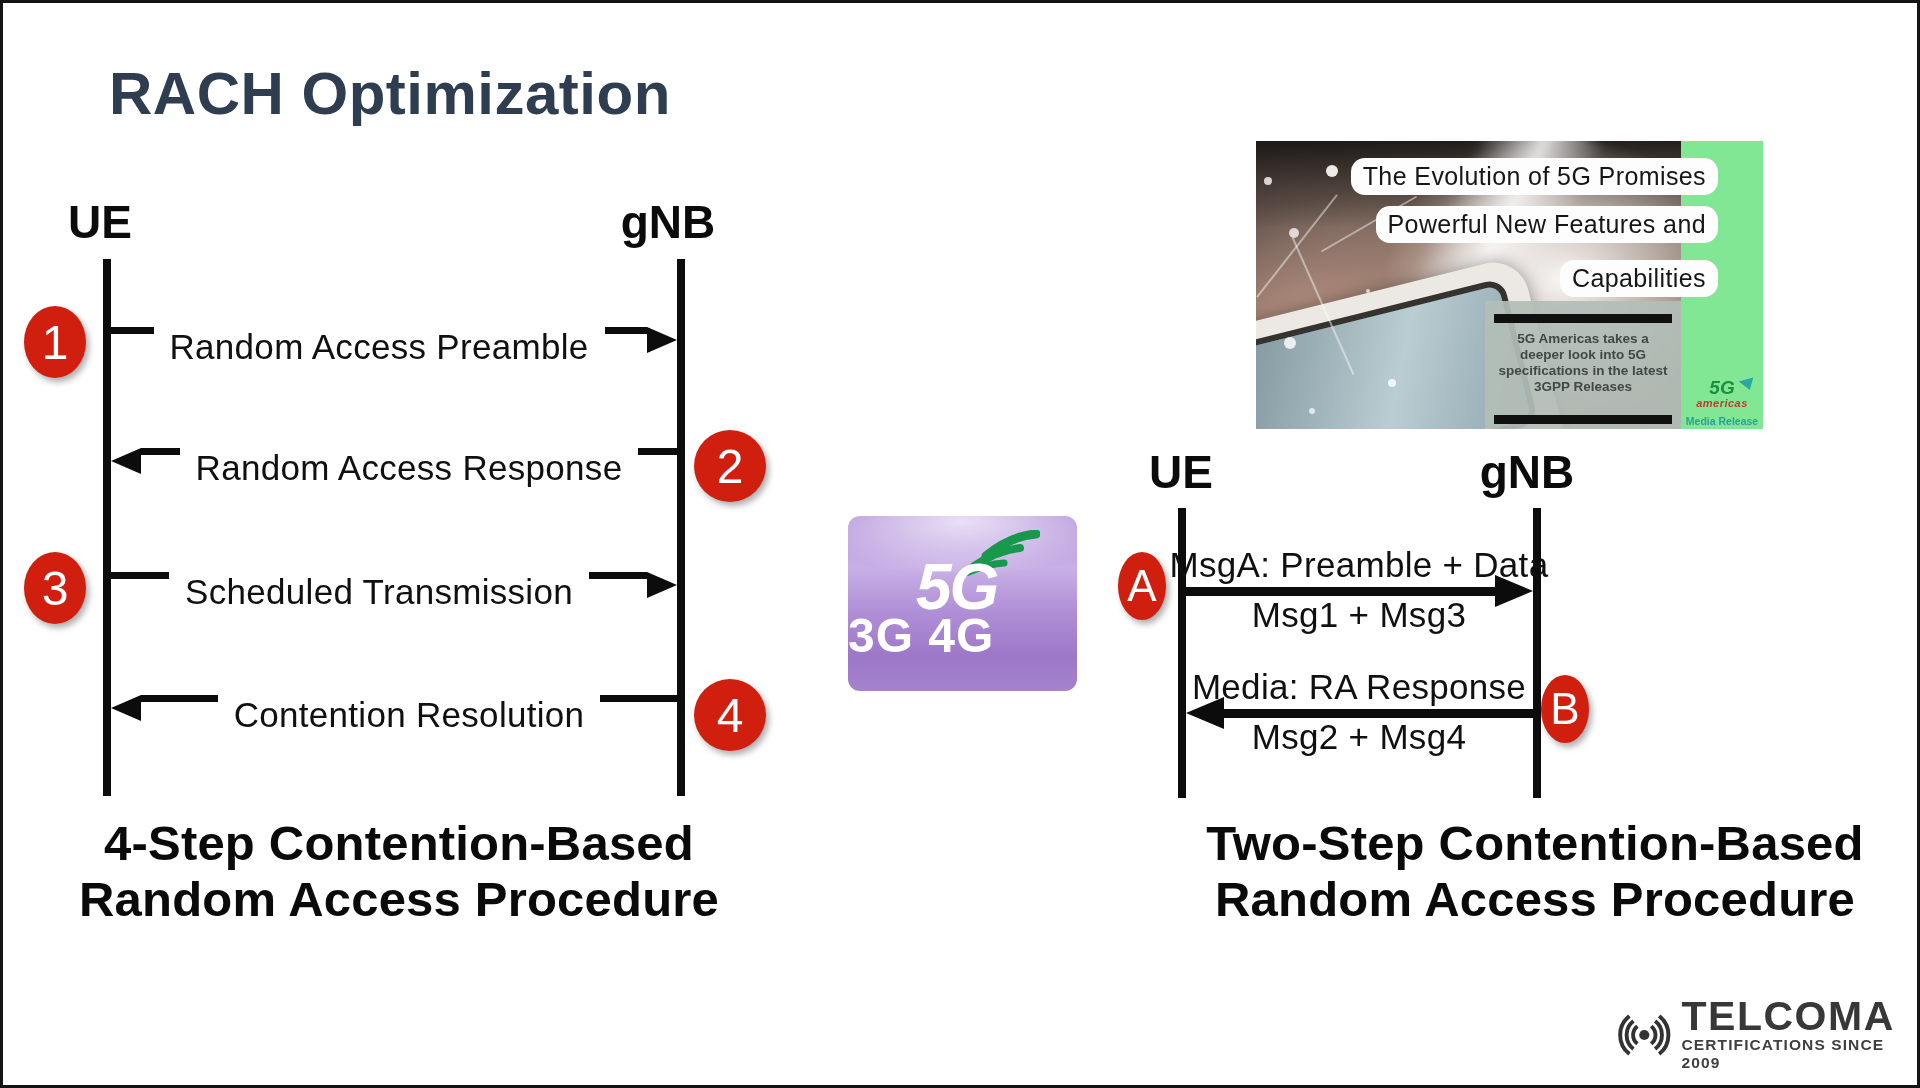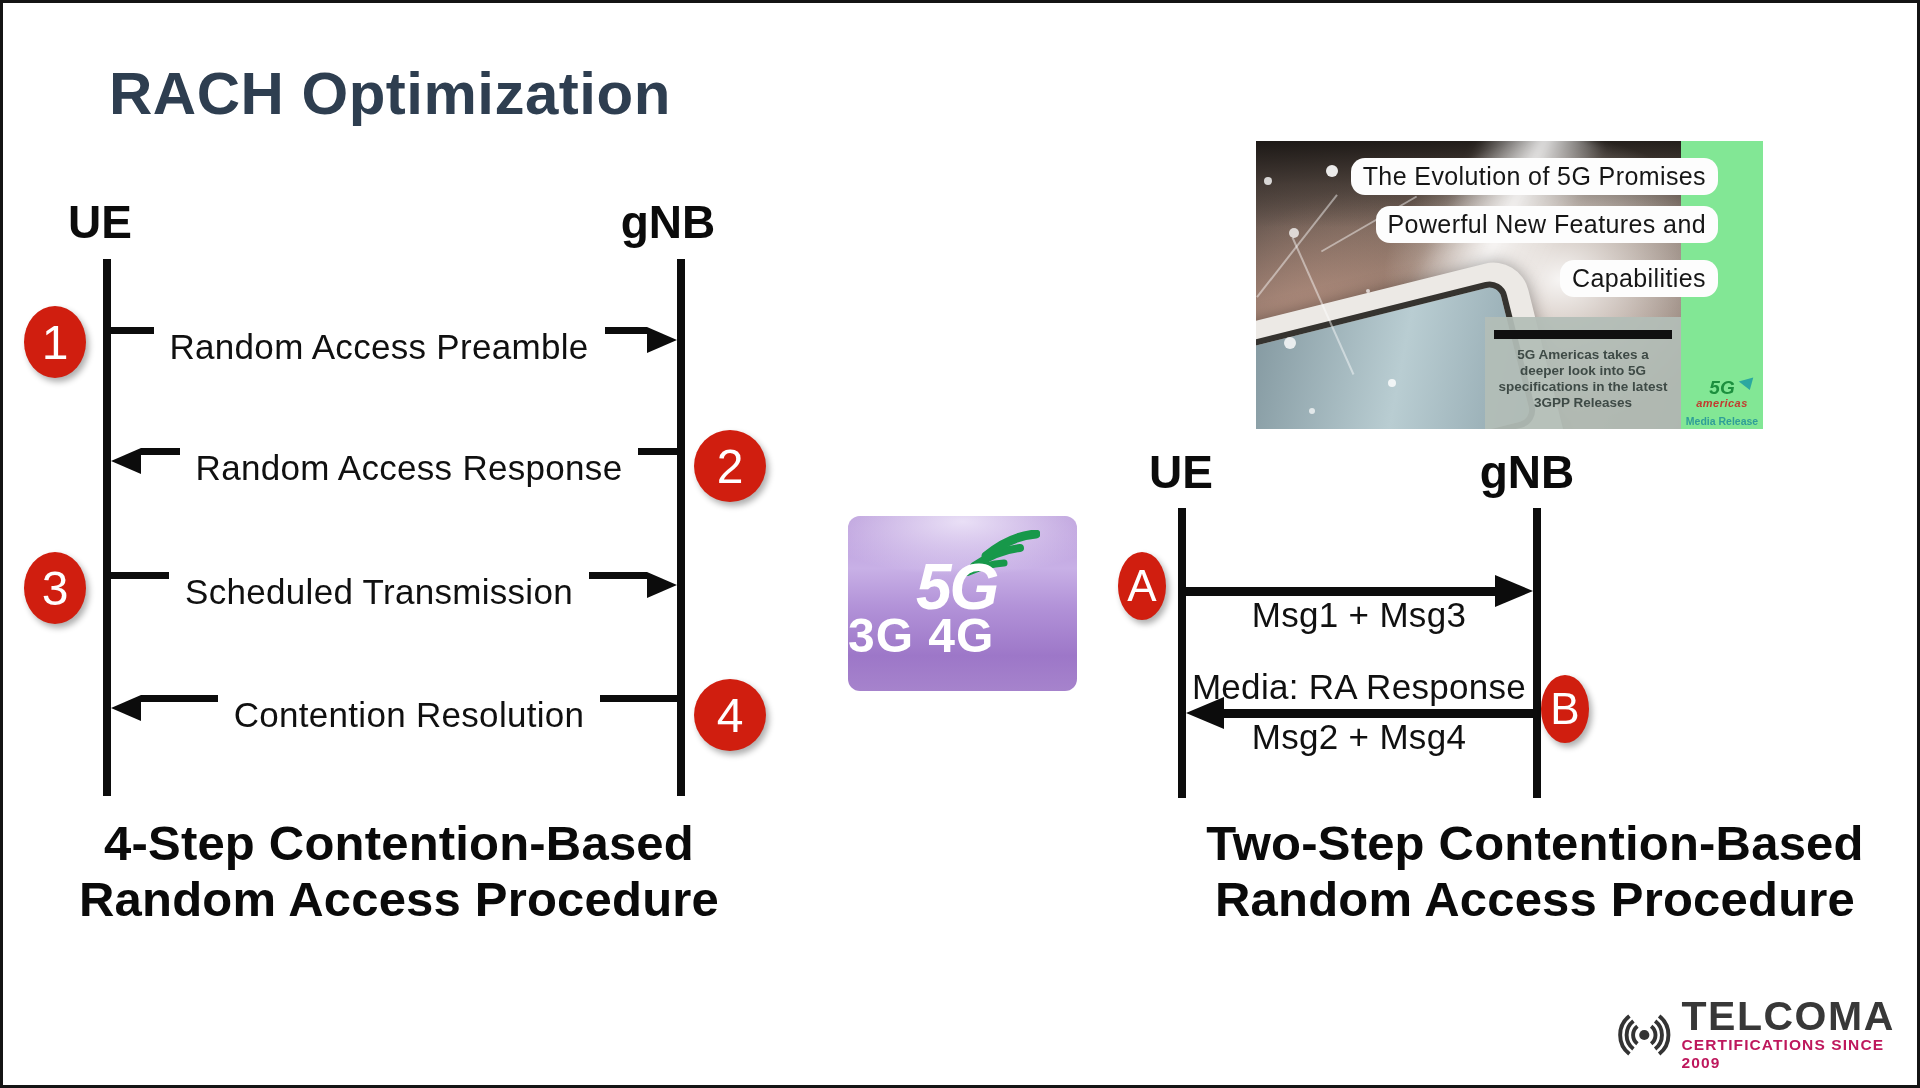--- a/index.html
+++ b/index.html
@@ -62,37 +62,37 @@
       box-shadow:-64px 10px 0 -2px rgba(255,255,255,.8), -38px 62px 0 -1px rgba(255,255,255,.75),
                  -42px 172px 0 0 rgba(255,255,255,.8), -20px 240px 0 -3px rgba(255,255,255,.7),
                  60px 212px 0 -2px rgba(255,255,255,.8), 120px 285px 0 -3px rgba(255,255,255,.6),
                  36px 120px 0 -4px rgba(255,255,255,.7); }
   .net-line { position:absolute; width:2px; background:rgba(255,255,255,.45); }
   .nl1 { left:40px; top:40px; height:130px; transform:rotate(38deg); }
   .nl2 { left:66px; top:90px; height:150px; transform:rotate(-24deg); }
   .nl3 { left:112px; top:28px; height:110px; transform:rotate(60deg); }
   .hbox { position:absolute; right:45px; height:37px; line-height:37px; background:#fdfdfd; color:#161616; font-size:25px; font-weight:400; letter-spacing:.4px; padding:0 12px; white-space:nowrap;border-radius:14px; }
   .hb1 { top:17px; } .hb2 { top:65px; } .hb3 { top:119px; }
-  .gpanel { position:absolute; left:229px; top:160px; width:196px; height:140px; background:rgba(179,189,183,.93);margin-top:16px; }
+  .gpanel { position:absolute; left:229px; top:160px; width:196px; height:140px; background:rgba(179,189,183,.93); }
   .gbar { position:absolute; left:9px; width:178px; height:9px; background:#101010; }
   .gbar-top { top:13px; } .gbar-bot { top:114px; }
   .gtext { position:absolute; left:0; top:30px; width:100%; text-align:center; font-size:13.5px; font-weight:700; color:#3e4a46; line-height:16px; }
   .gtext span { display:block; }
   .stripe { position:absolute; right:0; top:0; width:82px; height:100%; background:#82e795; }
   .stripe-logo { position:absolute; left:4px; top:236px; width:74px; text-align:center; }
   .sl-5g { font-size:19px; font-weight:800; font-style:italic; color:#1c8f3e; }
   .sl-americas { font-size:11px; font-weight:700; font-style:italic; color:#c23a2e; letter-spacing:.5px; margin-top:-2px; }
   .sl-media { font-size:10.5px; font-weight:600; color:#2f9e98; margin-top:6px; }
   .sl-bird { position:absolute; right:4px; top:-2px; width:0; height:0; border-left:9px solid transparent; border-right:5px solid transparent; border-bottom:12px solid #2ba8a0; transform:rotate(38deg); }
 
   
   .telcoma { position:absolute; left:1606px; top:994px; display:flex; align-items:center; }
   .telcoma-text { margin-left:2px; }
   .telcoma-name { font-size:41px; font-weight:800; color:#383838; letter-spacing:1.5px; line-height:38px; }
-  .telcoma-tag { font-size:15.5px; font-weight:600; color:#be185d; letter-spacing:1.1px; margin-top:1px; }
+  .telcoma-tag { font-size:15.5px; font-weight:600; color:#404040; letter-spacing:1.1px; margin-top:1px; }
 </style>
 </head>
 <body>
 
 <div class="slide">
 
   <div class="title">RACH Optimization</div>
 
   <div class="actor" style="left:97px; top:192px;">UE</div>
   <div class="actor" style="left:665px; top:192px;">gNB</div>
@@ -179,20 +179,21 @@
     <div class="hbox hb1">The Evolution of 5G Promises</div>
     <div class="hbox hb2">Powerful New Features and</div>
     <div class="hbox hb3">Capabilities</div>
   </div>
 
   <div class="actor" style="left:1178px; top:442px;">UE</div>
   <div class="actor" style="left:1524px; top:442px;">gNB</div>
   <div class="lifeline" style="left:1175px; top:505px; height:290px;"></div>
   <div class="lifeline" style="left:1530px; top:505px; height:290px;"></div>
 
+  <div class="rlabel" style="top:542px;">MsgA: Preamble + Data</div>
   <div class="arrow2" style="top:570px;">
     <div class="shaft"></div>
     <div class="ah-r"></div>
   </div>
   <div class="rlabel" style="top:592px;">Msg1 + Msg3</div>
 
   <div class="rlabel" style="top:664px;">Media: RA Response</div>
   <div class="arrow2" style="top:692px;">
     <div class="ah-l"></div>
     <div class="shaft"></div>

